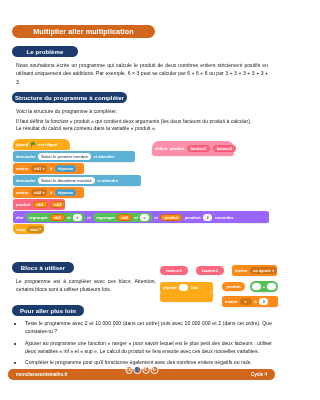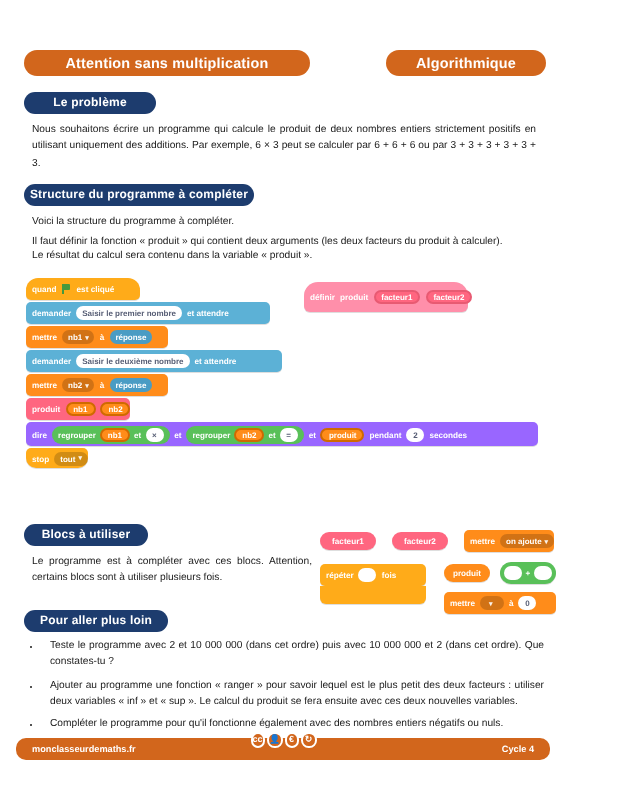--- a/index.html
+++ b/index.html
@@ -85,22 +85,21 @@
   .cc-circle { width:7.5px; height:7.5px; border-radius:50%;
     border:.8px solid #fff; background:#d2661c; color:#fff;
     font-size:4.5px; display:flex; align-items:center; justify-content:center;
     font-weight:bold; }
 </style>
 </head>
 <body>
 
 <div class="page">
 
-  <div class="pill pill-orange" id="title-pill">Attention sans multiplication</div>
-  <div class="pill pill-orange" id="domain-pill">Algorithmique</div>
+  <div class="pill pill-orange" id="title-pill">Multiplier aller multiplication</div>
 
   <div class="pill pill-navy" id="h-probleme">Le problème</div>
   <div class="para" id="p-probleme">Nous souhaitons écrire un programme qui calcule le produit de deux nombres entiers strictement positifs en utilisant uniquement des additions. Par exemple, 6 × 3 peut se calculer par 6 + 6 + 6 ou par 3 + 3 + 3 + 3 + 3 + 3.</div>
 
   <div class="pill pill-navy" id="h-structure">Structure du programme à compléter</div>
   <div class="para" id="p-struct1">Voici la structure du programme à compléter.</div>
   <div class="para" id="p-struct2">Il faut définir la fonction « produit » qui contient deux arguments (les deux facteurs du produit à calculer).</div>
   <div class="para" id="p-struct3">Le résultat du calcul sera contenu dans la variable « produit ».</div>
 
   <div id="script">

